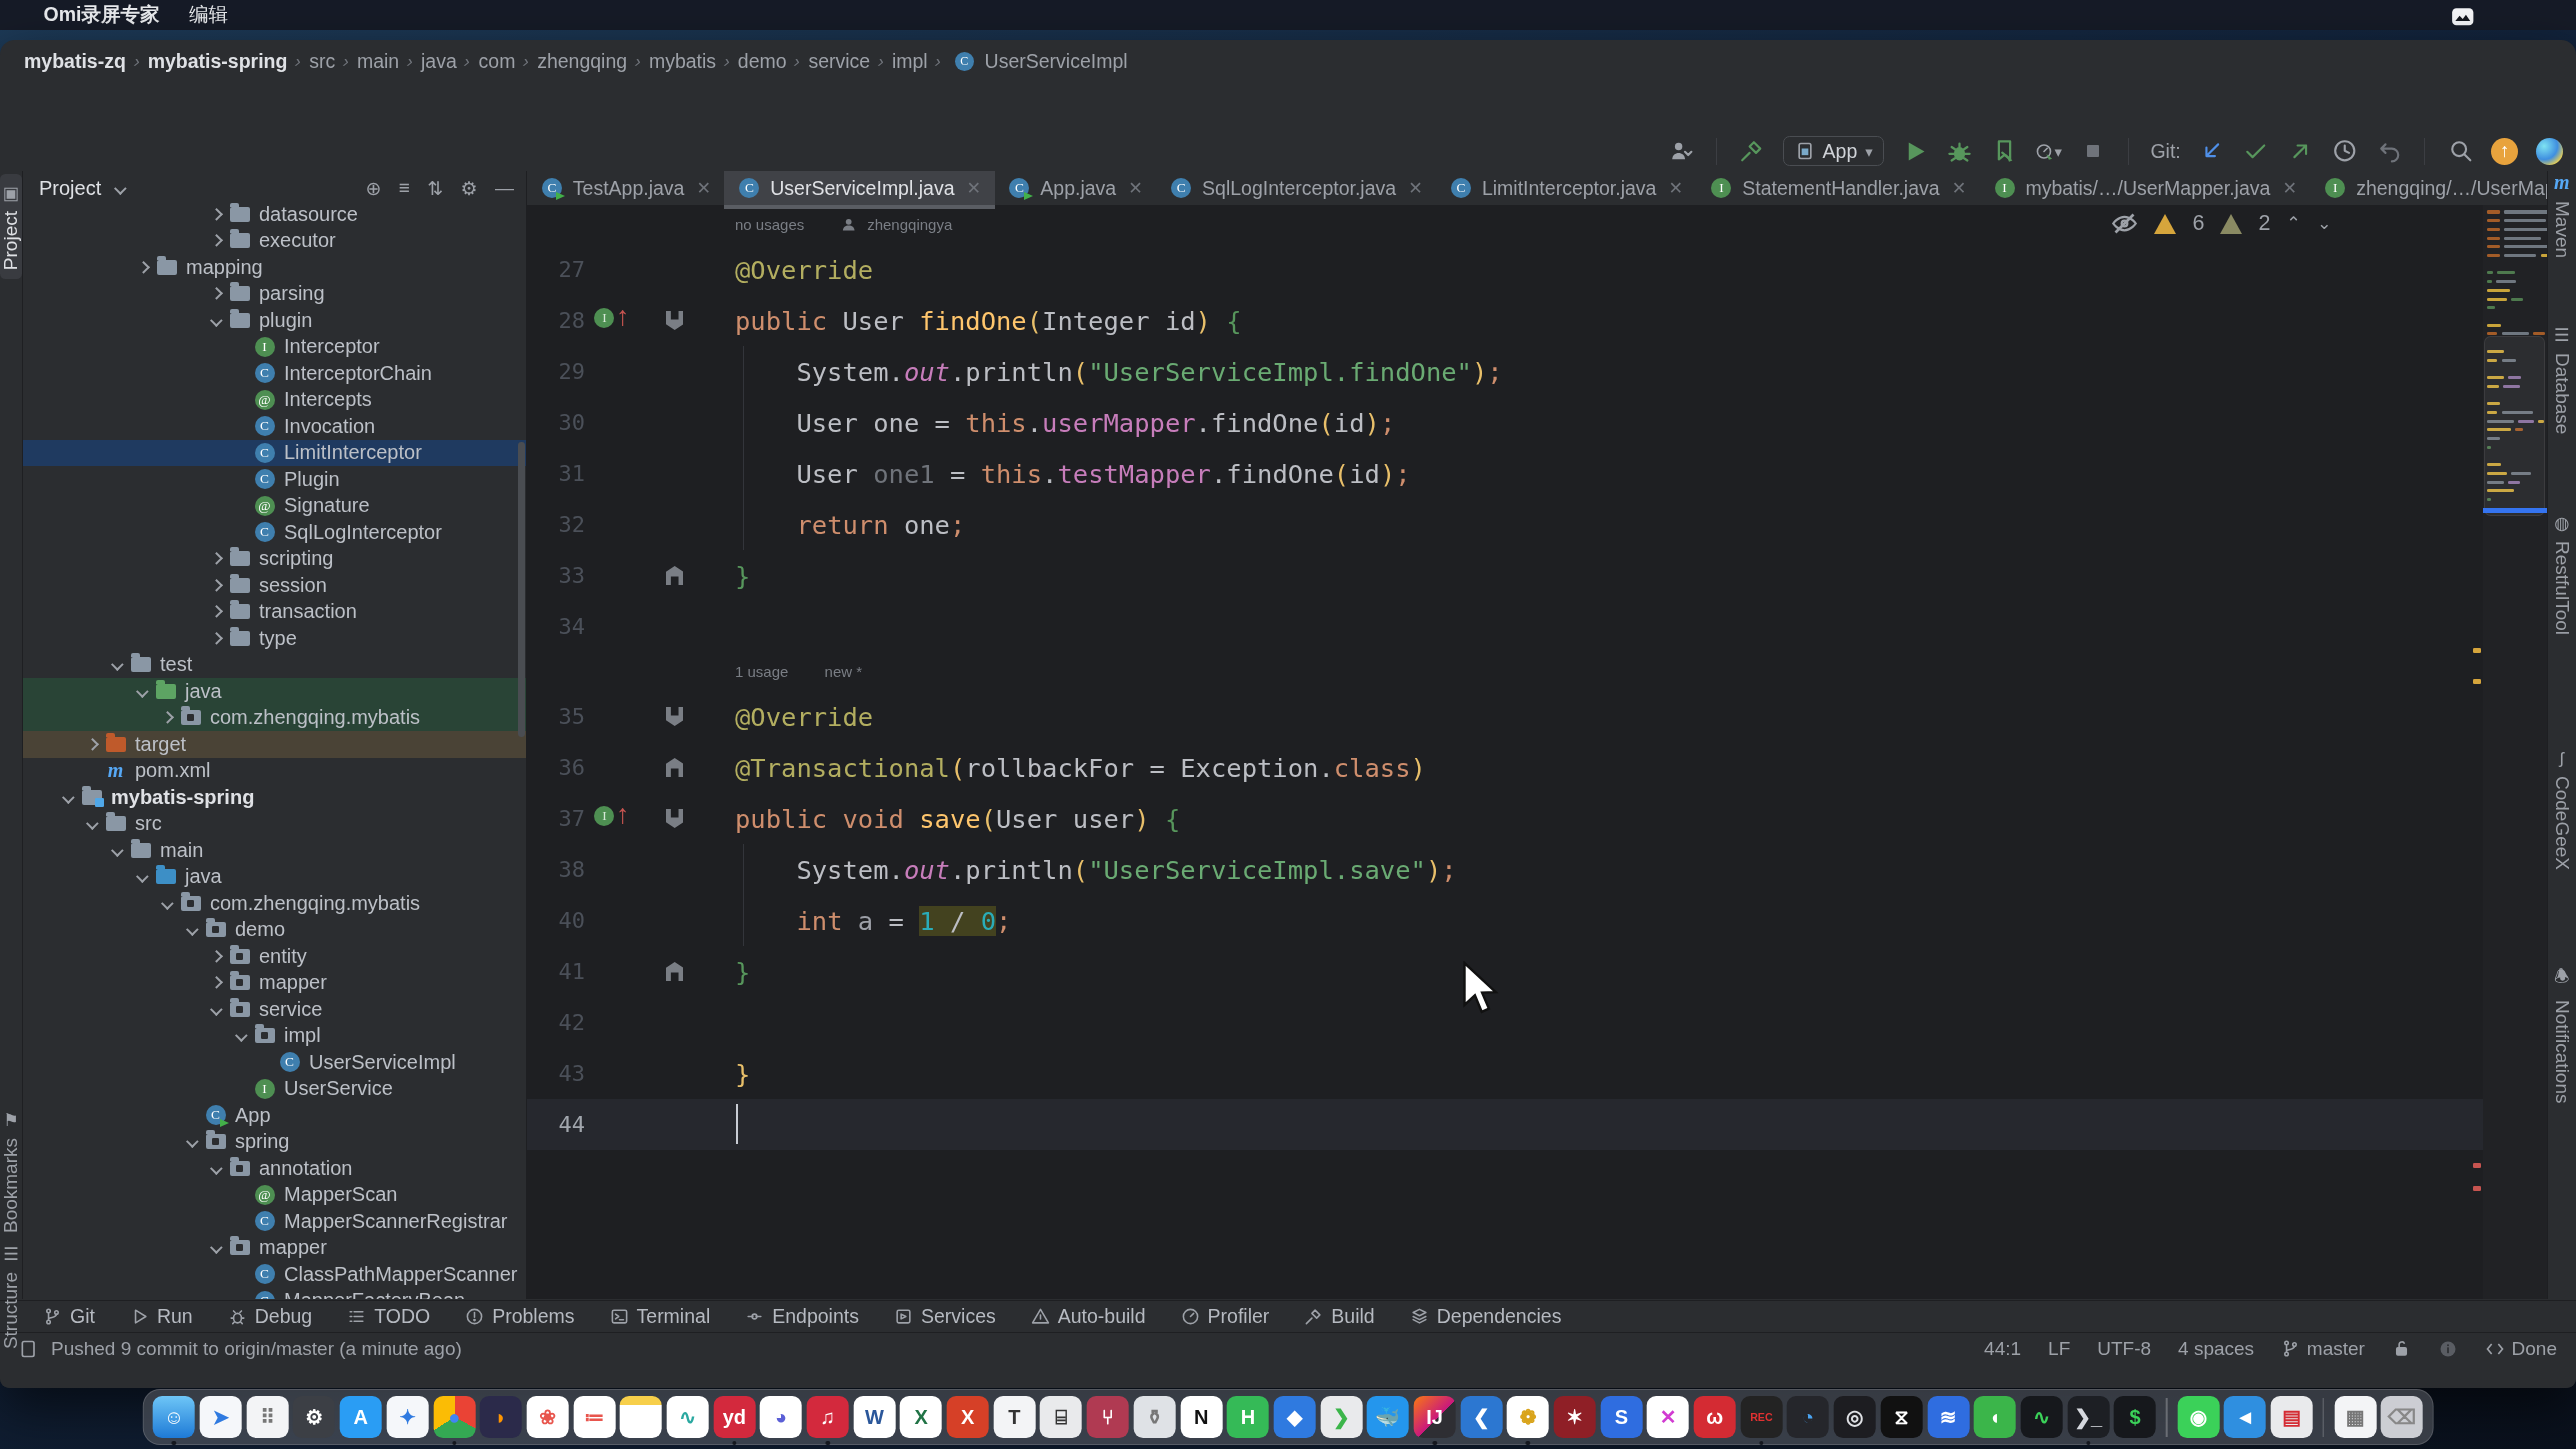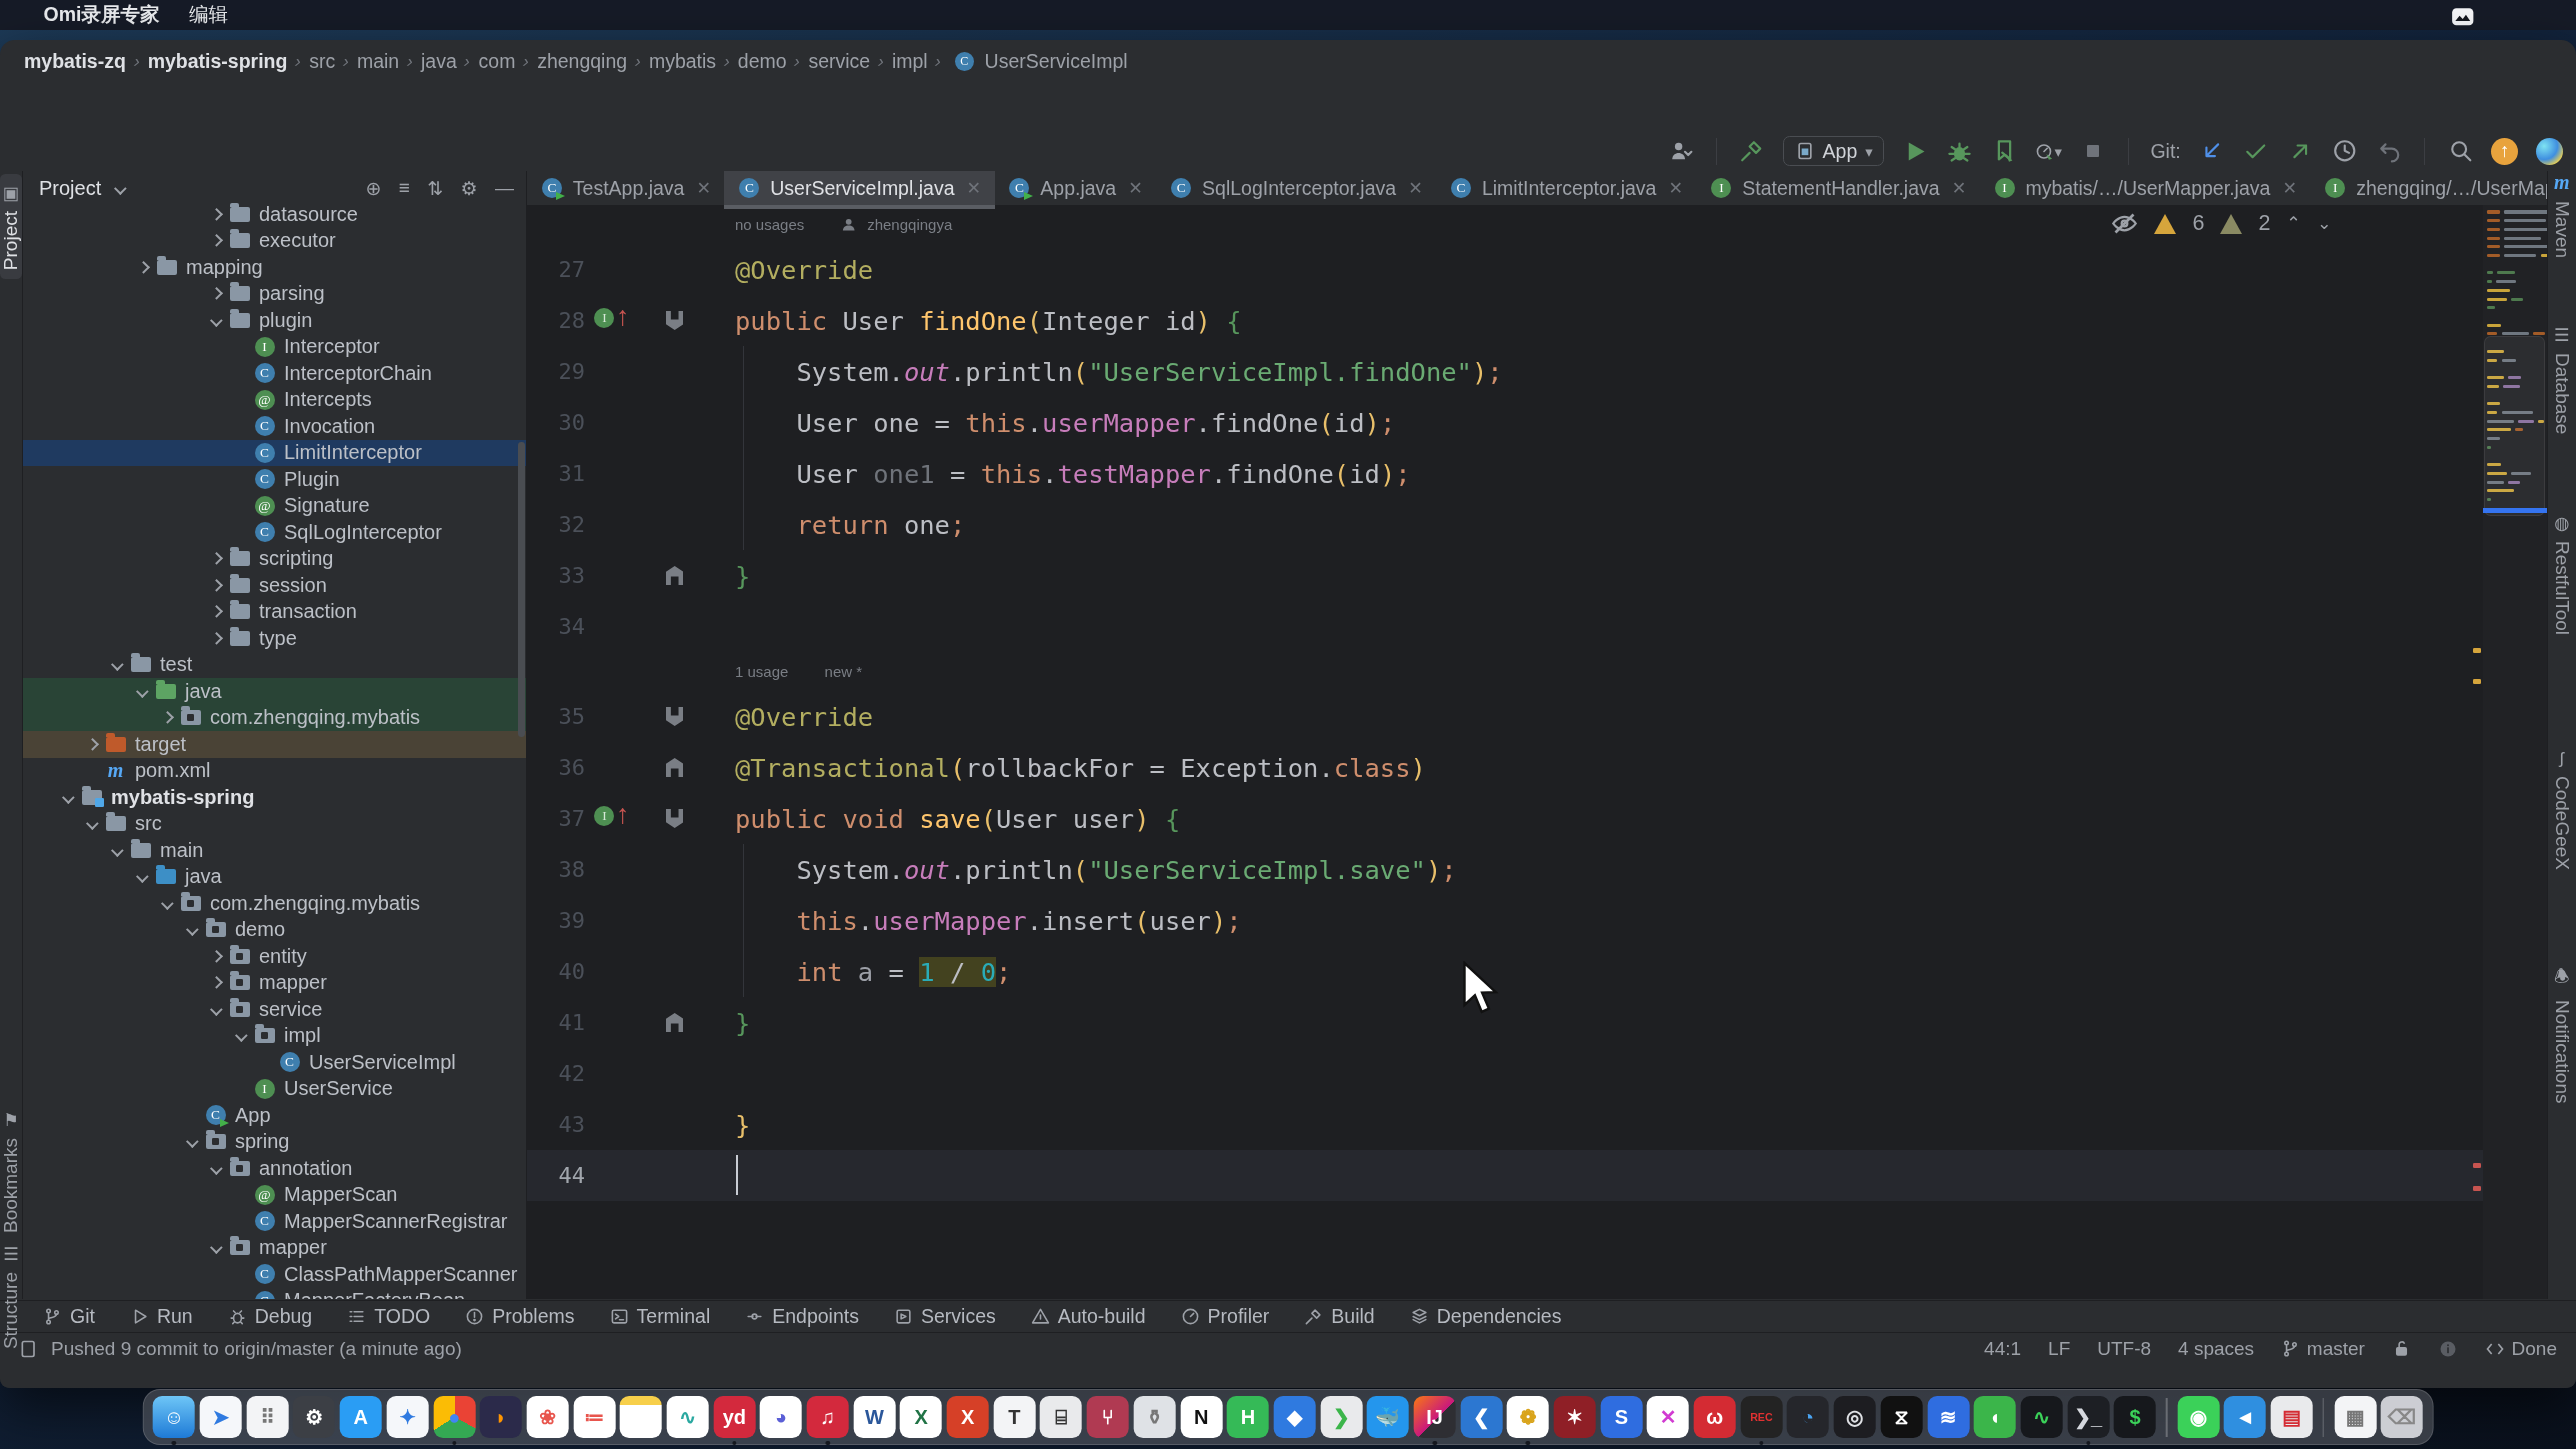--- a/index.html
+++ b/index.html
@@ -961,26 +961,20 @@
               </span>
               <span class="ctext"><span class="tk-kw">public void </span><span class="tk-mdecl">save</span><span class="tk-paren">(</span><span class="tk-plain">User user</span><span class="tk-paren">)</span><span class="tk-braceg"> {</span></span>
             </div>
             <div class="crow">
               <span class="cnum">38</span>
               <span class="cicons"></span>
               <span class="indent-guide" style="top: 0px; bottom: 0px;"></span>
               <span class="ctext"><span class="tk-plain">    System.</span><span class="tk-fieldit">out</span><span class="tk-plain">.println</span><span class="tk-paren">(</span><span class="tk-str">"UserServiceImpl.save"</span><span class="tk-paren">)</span><span class="tk-semi">;</span></span>
             </div>
             <div class="crow">
-              <span class="cnum">39</span>
-              <span class="cicons"></span>
-              <span class="indent-guide" style="top: 0px; bottom: 0px;"></span>
-              <span class="ctext"><span class="tk-kw">    this</span><span class="tk-plain">.</span><span class="tk-field">userMapper</span><span class="tk-plain">.insert</span><span class="tk-paren">(</span><span class="tk-plain">user</span><span class="tk-paren">)</span><span class="tk-semi">;</span></span>
-            </div>
-            <div class="crow">
               <span class="cnum">40</span>
               <span class="cicons"></span>
               <span class="indent-guide" style="top: 0px; bottom: 0px;"></span>
               <span class="ctext"><span class="tk-plain">    </span><span class="tk-kw">int </span><span class="tk-dim">a</span><span class="tk-plain"> = </span><span class="tk-num hl">1</span><span class="tk-plain hl"> / </span><span class="tk-num hl">0</span><span class="tk-semi">;</span></span>
             </div>
             <div class="crow">
               <span class="cnum">41</span>
               <span class="cicons">
                 <span class="g-fold up"></span>
               </span>

